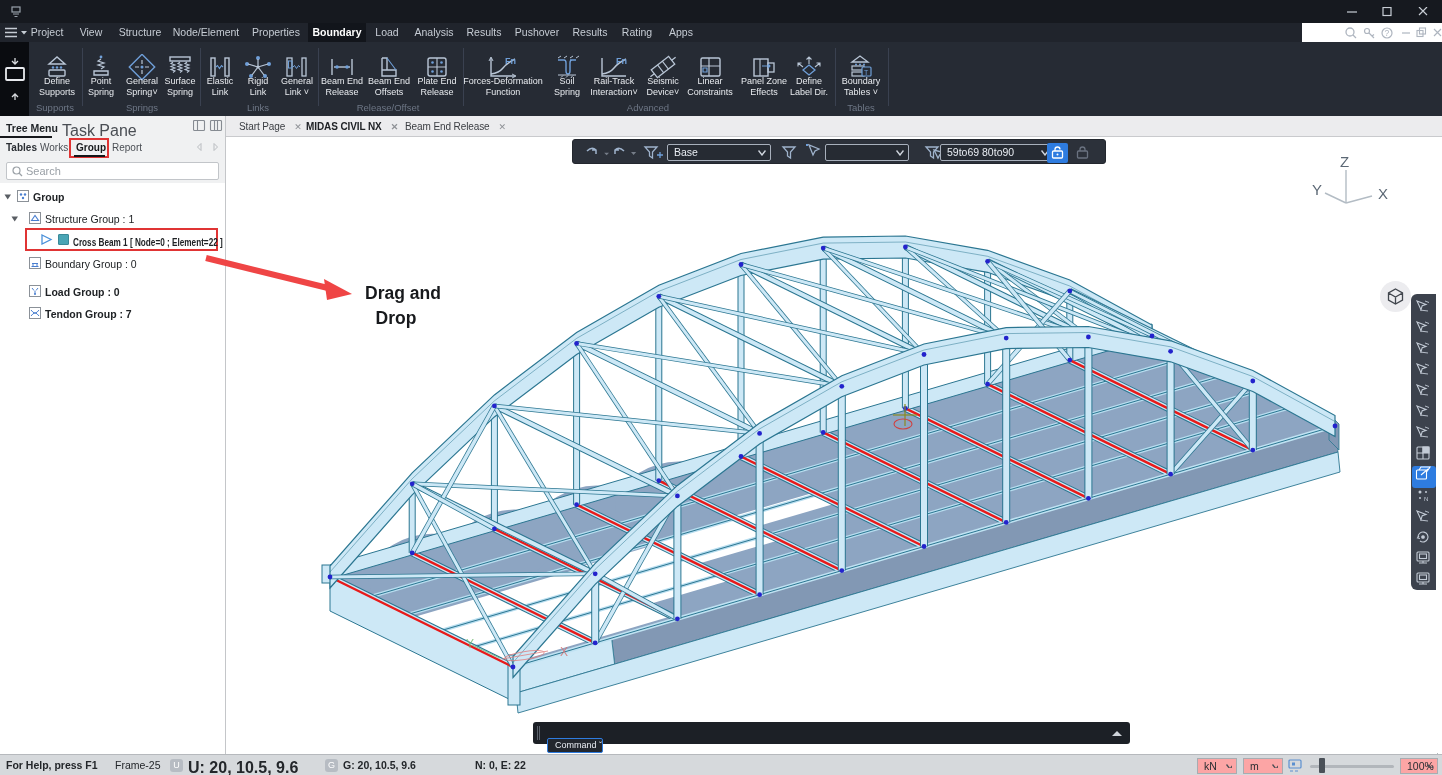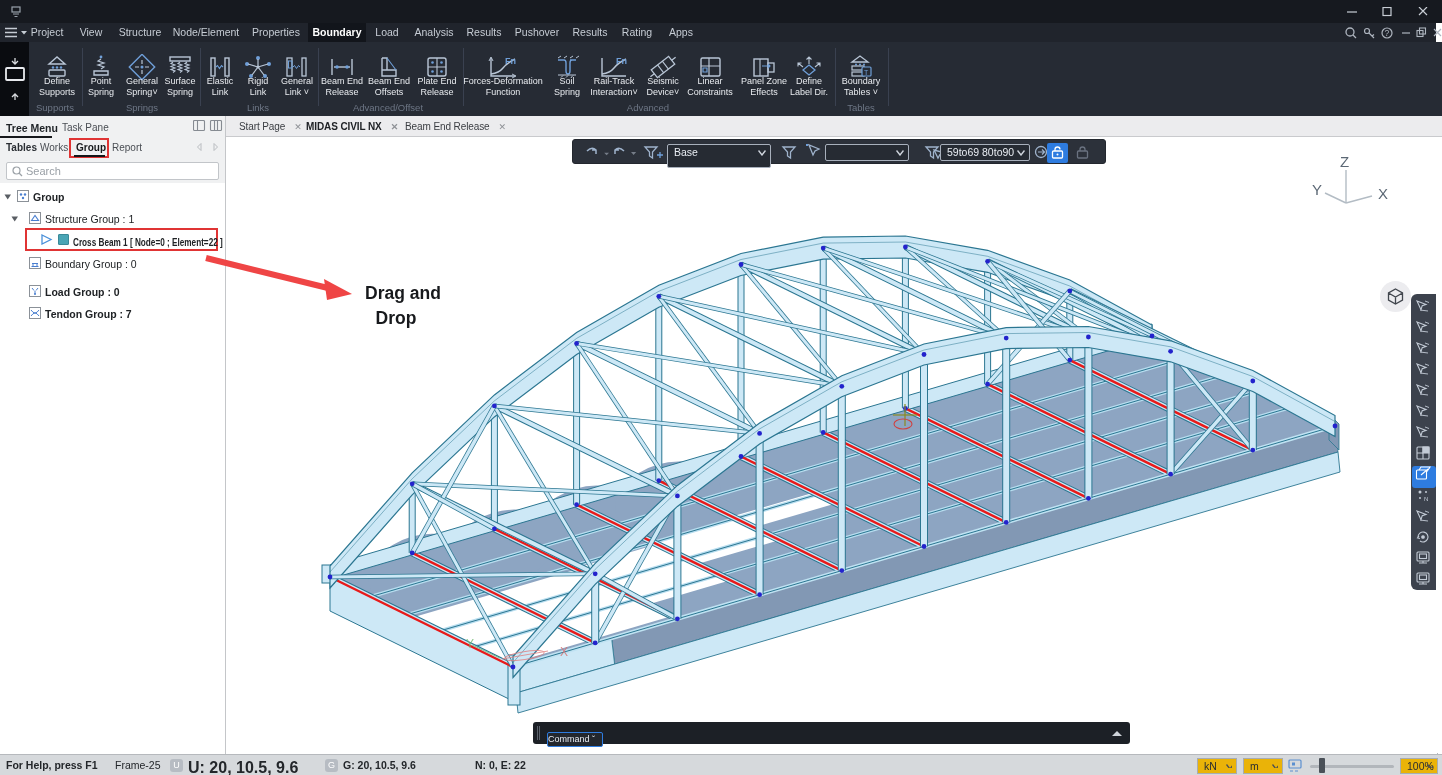--- a/index.html
+++ b/index.html
@@ -29,40 +29,40 @@
 svg{display:block}
 text{font-family:"Liberation Sans",sans-serif}
 </style></head><body>
 
 <style>
 *{margin:0;padding:0;box-sizing:border-box}
 body{width:1442px;height:775px;font-family:"Liberation Sans",sans-serif;overflow:hidden;background:#fff;position:relative}
 .abs{position:absolute}
 
 #titlebar{left:0;top:0;width:1442px;height:23px;background:#16191f}
-#menubar{left:0;top:23px;width:1436px;height:19px;background:#20242c}
+#menubar{left:0;top:23px;width:1302px;height:19px;background:#20242c}
 .menuitem{position:absolute;top:0;height:19px;line-height:19px;color:#c6ccd4;font-size:10.5px;transform:translateX(-50%);white-space:nowrap}
 #ribbon{left:0;top:42px;width:1442px;height:74px;background:#262b34}
 #sidebox{left:0;top:0;width:29px;height:74px;background:#0a0c10;position:absolute}
 .rlabel{position:absolute;width:110px;text-align:center;transform:translateX(-50%);font-size:9px;line-height:11px;color:#e8ebef;top:34px}
 .rgroup{position:absolute;transform:translateX(-50%);font-size:9.5px;color:#6d7685;top:60px}
 .rsep{position:absolute;top:6px;width:1px;height:58px;background:#3a4150}
 .ricon{position:absolute;top:12px;transform:translateX(-50%)}
 
 #tabrow{left:225px;top:116px;width:1217px;height:21px;background:#ececee;border-bottom:1px solid #c9cacd}
 .dtab{position:absolute;top:0;height:21px;line-height:21px;font-size:10px;color:#3a3d42;letter-spacing:-0.1px;white-space:nowrap}
 .tx{color:#8e9196;font-size:9px;margin-left:9px}
 
 #lpanel{left:0;top:116px;width:225px;height:638px;background:#fff}
 #lphead{left:0;top:0;width:225px;height:67px;background:#f0f1f2;position:absolute}
 
 #viewport{left:225px;top:137px;width:1213px;height:616px;background:#fff;border-left:1px solid #c4c6c9}
 
 #statusbar{left:0;top:754px;width:1442px;height:21px;background:#d6d9dc;border-top:1px solid #b6b9bd;font-size:11px;color:#23262a}
-.scombo{position:absolute;top:2.5px;height:16px;background:#eab308;border:1px solid #a8acb1;font-size:10.5px;color:#2a2d31;line-height:14px;padding-left:6px}
+.scombo{position:absolute;top:2.5px;height:16px;background:#fca5a5;border:1px solid #a8acb1;font-size:10.5px;color:#2a2d31;line-height:14px;padding-left:6px}
 .caret{position:absolute;right:4px;top:5px;width:6px;height:4px}
 svg{display:block}
 text{font-family:"Liberation Sans",sans-serif}
 </style>
 
 <div class="abs" id="titlebar">
  <svg class="abs" style="left:10px;top:6px" width="14" height="12">
       <rect x="2" y="1" width="8" height="5" fill="none" stroke="#9aa2ac" stroke-width="1.2"></rect>
       <path d="M3 8 L9 8 M4.5 10.5 L7.5 10.5" stroke="#9aa2ac" stroke-width="1.2"></path>
     </svg>
@@ -292,41 +292,41 @@
         <rect x="8" y="12" width="12" height="4" fill="none" stroke="#b9c6d6" stroke-width="1.2"></rect>
         <rect x="8" y="18" width="12" height="4" fill="none" stroke="#b9c6d6" stroke-width="1.2"></rect>
         <rect x="18" y="13" width="9" height="9" rx="1" fill="#262b34" stroke="#6f9fd8" stroke-width="1.2"></rect>
         <text x="20" y="20.5" font-size="7" fill="#6f9fd8">T</text>
       </svg>
     </div>
 <div class="rlabel" style="left:861px">Boundary<br>Tables ˅</div>
 <div class="rgroup" style="left:55px">Supports</div>
 <div class="rgroup" style="left:142px">Springs</div>
 <div class="rgroup" style="left:258px">Links</div>
-<div class="rgroup" style="left:388px">Advanced/Offset</div>
+<div class="rgroup" style="left:388px">Release/Offset</div>
 <div class="rgroup" style="left:648px">Advanced</div>
 <div class="rgroup" style="left:861px">Tables</div>
 <div class="rsep" style="left:82px"></div>
 <div class="rsep" style="left:200px"></div>
 <div class="rsep" style="left:318px"></div>
 <div class="rsep" style="left:463px"></div>
 <div class="rsep" style="left:835px"></div>
 <div class="rsep" style="left:888px"></div>
 </div>
 
 <div class="abs" id="tabrow">
  <div class="dtab" style="left:14px">Start Page<span class="tx">✕</span></div>
  <div class="dtab" style="left:81px;font-weight:bold;color:#202327">MIDAS CIVIL NX<span class="tx">✕</span></div>
  <div class="dtab" style="left:180px">Beam End Release<span class="tx">✕</span></div>
 </div>
 <div class="abs" id="lpanel">
 <div id="lphead"></div>
 <div class="abs" style="left:6px;top:6px;font-size:10.5px;font-weight:bold;color:#1e2226;white-space:nowrap">Tree Menu</div>
 <div class="abs" style="left:0px;top:19.5px;width:52px;height:2px;background:#16181b"></div>
-<div class="abs" style="left:62px;top:6px;font-size:10px;color:#4a4e54;white-space:nowrap">Task Pane</div>
+<div class="abs" style="left:62px;top:6px;font-size:16px;color:#4a4e54;white-space:nowrap">Task Pane</div>
 <svg class="abs" style="left:193px;top:4px" width="30" height="12">
       <rect x="0.5" y="0.5" width="11" height="10" rx="1" fill="none" stroke="#868b92" stroke-width="1.1"></rect>
       <line x1="4.5" y1="0.5" x2="4.5" y2="10.5" stroke="#868b92" stroke-width="1.1"></line>
       <rect x="17.5" y="0.5" width="11" height="10" rx="1" fill="none" stroke="#868b92" stroke-width="1.1"></rect>
       <line x1="21.5" y1="0.5" x2="21.5" y2="10.5" stroke="#868b92" stroke-width="1.1"></line>
       <line x1="24.5" y1="0.5" x2="24.5" y2="10.5" stroke="#868b92" stroke-width="1.1"></line>
     </svg>
 <div class="abs" style="left:6px;top:26px;font-size:10px;font-weight:bold;color:#2a2e33;white-space:nowrap">Tables</div>
 <div class="abs" style="left:40px;top:26px;font-size:10px;color:#4a4e54;white-space:nowrap">Works</div>
 <div class="abs" style="left:69px;top:22px;width:40px;height:20px;border:2px solid #e03434"></div>
@@ -644,29 +644,29 @@
       </g>
  <g stroke="#9fb3cc" stroke-width="1.3" fill="none" transform="translate(348,0)">
         <path d="M5 7 h12 l-4.5 5 v6 l-3 -2 v-4 z"></path>
         <path d="M13 10 l4 8 2 -3.5 3.5 -2z" fill="#2c313a" stroke="#9fb3cc"></path>
       </g>
  <g transform="translate(462,6)">
         <circle cx="6" cy="6" r="5.5" fill="none" stroke="#9fb3cc" stroke-width="1.3"></circle>
         <path d="M3 6 h6 m-2 -2.5 l2.5 2.5 -2.5 2.5" fill="none" stroke="#9fb3cc" stroke-width="1.2"></path>
       </g>
 </svg>
-<div class="abs" style="left:94px;top:4px;width:104px;height:24px;background:#262b33;border:1px solid #a8b0bc;border-radius:2px;color:#e8ecf2;font-size:10.5px;line-height:15px;padding-left:6px">Base<svg style="position:absolute;right:4px;top:4.5px" width="8" height="6">
+<div class="abs" style="left:94px;top:4px;width:104px;height:17px;background:#262b33;border:1px solid #a8b0bc;border-radius:2px;color:#e8ecf2;font-size:10.5px;line-height:15px;padding-left:6px">Base<svg style="position:absolute;right:4px;top:4.5px" width="8" height="6">
         <path d="M0.5 0.5 L4 5 L7.5 0.5" fill="none" stroke="#cfd5dd" stroke-width="1.4"></path>
       </svg></div>
 <div class="abs" style="left:252px;top:4px;width:84px;height:17px;background:#262b33;border:1px solid #a8b0bc;border-radius:2px;color:#e8ecf2;font-size:10.5px;line-height:15px;padding-left:6px">
       <svg style="position:absolute;right:4px;top:4.5px" width="8" height="6">
         <path d="M0.5 0.5 L4 5 L7.5 0.5" fill="none" stroke="#cfd5dd" stroke-width="1.4"></path>
       </svg>
     </div>
-<div class="abs" style="left:367px;top:4px;width:90px;height:17px;background:#262b33;border:1px solid #a8b0bc;border-radius:2px;color:#e8ecf2;font-size:10.5px;line-height:15px;padding-left:6px">59to69 80to90<svg style="position:absolute;right:4px;top:4.5px" width="8" height="6">
+<div class="abs" style="left:367px;top:4px;width:114px;height:17px;background:#262b33;border:1px solid #a8b0bc;border-radius:2px;color:#e8ecf2;font-size:10.5px;line-height:15px;padding-left:6px">59to69 80to90<svg style="position:absolute;right:4px;top:4.5px" width="8" height="6">
         <path d="M0.5 0.5 L4 5 L7.5 0.5" fill="none" stroke="#cfd5dd" stroke-width="1.4"></path>
       </svg></div>
 <div class="abs" style="left:474px;top:2.5px;width:21px;height:20px;background:#2e7ce0;border-radius:2px"></div>
 <svg class="abs" style="left:478px;top:6px" width="13" height="13">
       <rect x="1.5" y="5" width="10" height="7" rx="1" fill="none" stroke="#fff" stroke-width="1.3"></rect>
       <path d="M4 5 v-1.5 a2.5 2.5 0 0 1 5 0" fill="none" stroke="#fff" stroke-width="1.3"></path>
       <circle cx="6.5" cy="8.5" r="1" fill="#fff"></circle>
     </svg>
 <svg class="abs" style="left:503px;top:6px" width="13" height="13">
       <rect x="1.5" y="5" width="10" height="7" rx="1" fill="none" stroke="#6a7280" stroke-width="1.3"></rect>
@@ -750,21 +750,21 @@
     </g>
 <g stroke="#c3cbd6" fill="none" stroke-width="1.1">
       <rect x="6" y="279" width="12" height="9" rx="1"></rect>
       <path d="M12 288 v2 M8 290 h8"></path>
       <rect x="8.5" y="281" width="7" height="4.5"></rect>
     </g>
 </svg>
 
 <div class="abs" style="left:533px;top:722px;width:597px;height:22px;background:#1c2026;border-radius:3px">
  <div class="abs" style="left:4px;top:4px;width:3px;height:14px;border-left:1.5px solid #5a616b;border-right:1.5px solid #5a616b"></div>
- <div class="abs" style="left:14px;top:10px;width:56px;height:15px;background:#23272e;border:1.5px solid #2e7ce0;border-radius:2px;color:#e8ecf2;font-size:9px;line-height:12px;text-align:left;white-space:nowrap;overflow:hidden">Command ˇ</div>
+ <div class="abs" style="left:14px;top:16px;width:56px;height:15px;background:#23272e;border:1.5px solid #2e7ce0;border-radius:2px;color:#e8ecf2;font-size:9px;line-height:12px;text-align:right;white-space:nowrap;overflow:hidden">Command ˇ</div>
  <svg class="abs" style="left:578px;top:8px" width="12" height="8">
       <path d="M1 6 L6 1 L11 6 Z" fill="#cfd4da"></path>
     </svg>
 </div>
 <div class="abs" id="statusbar">
 <div class="abs" style="left:6px;top:4px;font-weight:bold;font-size:10.5px">For Help, press F1</div>
 <div class="abs" style="left:115px;top:4px;font-size:10.5px">Frame-25</div>
 <div class="abs" style="left:170px;top:3.5px;width:13px;height:13px;background:#b7bcc3;border-radius:3px;color:#fff;font-size:9px;text-align:center;line-height:13px">U</div>
 <div class="abs" style="left:188px;top:4px;font-size:16px;font-weight:bold">U: 20, 10.5, 9.6</div>
 <div class="abs" style="left:325px;top:3.5px;width:13px;height:13px;background:#b7bcc3;border-radius:3px;color:#fff;font-size:9px;text-align:center;line-height:13px">G</div>

